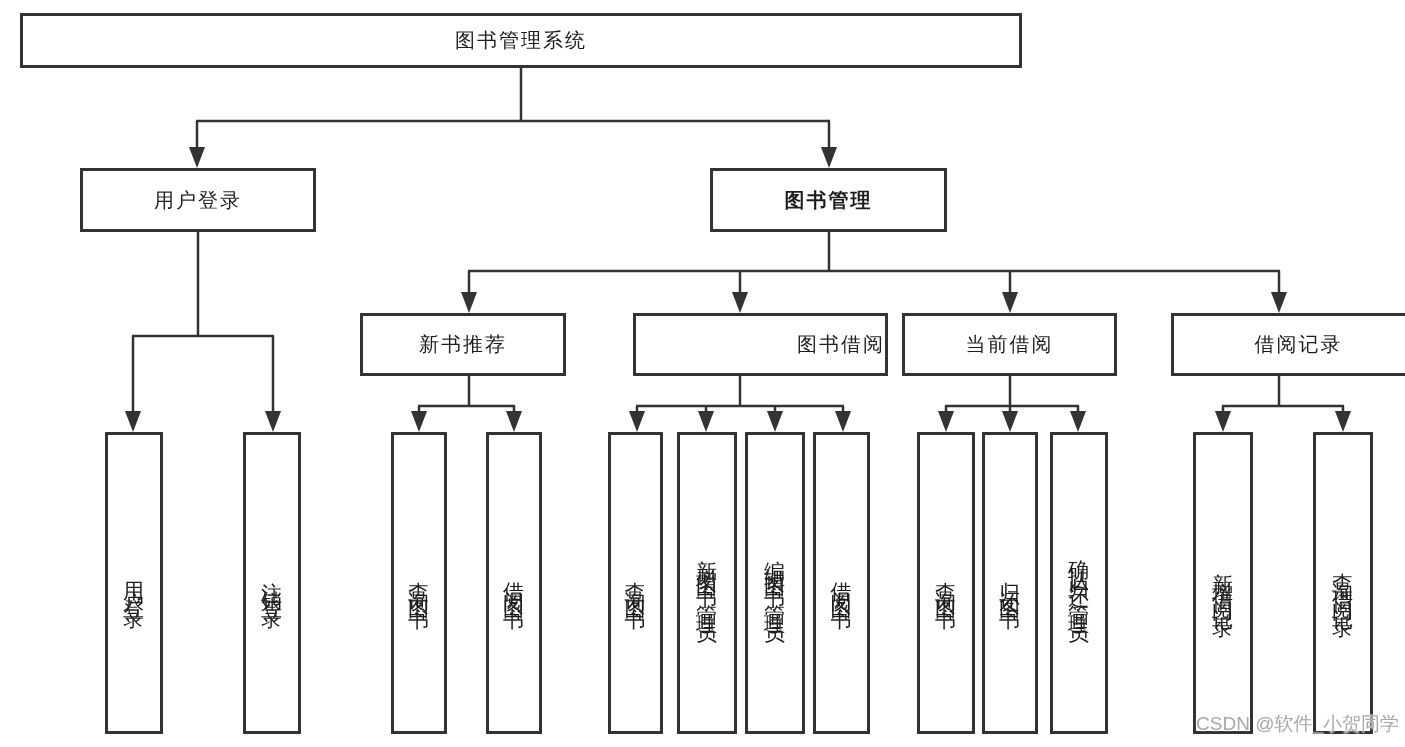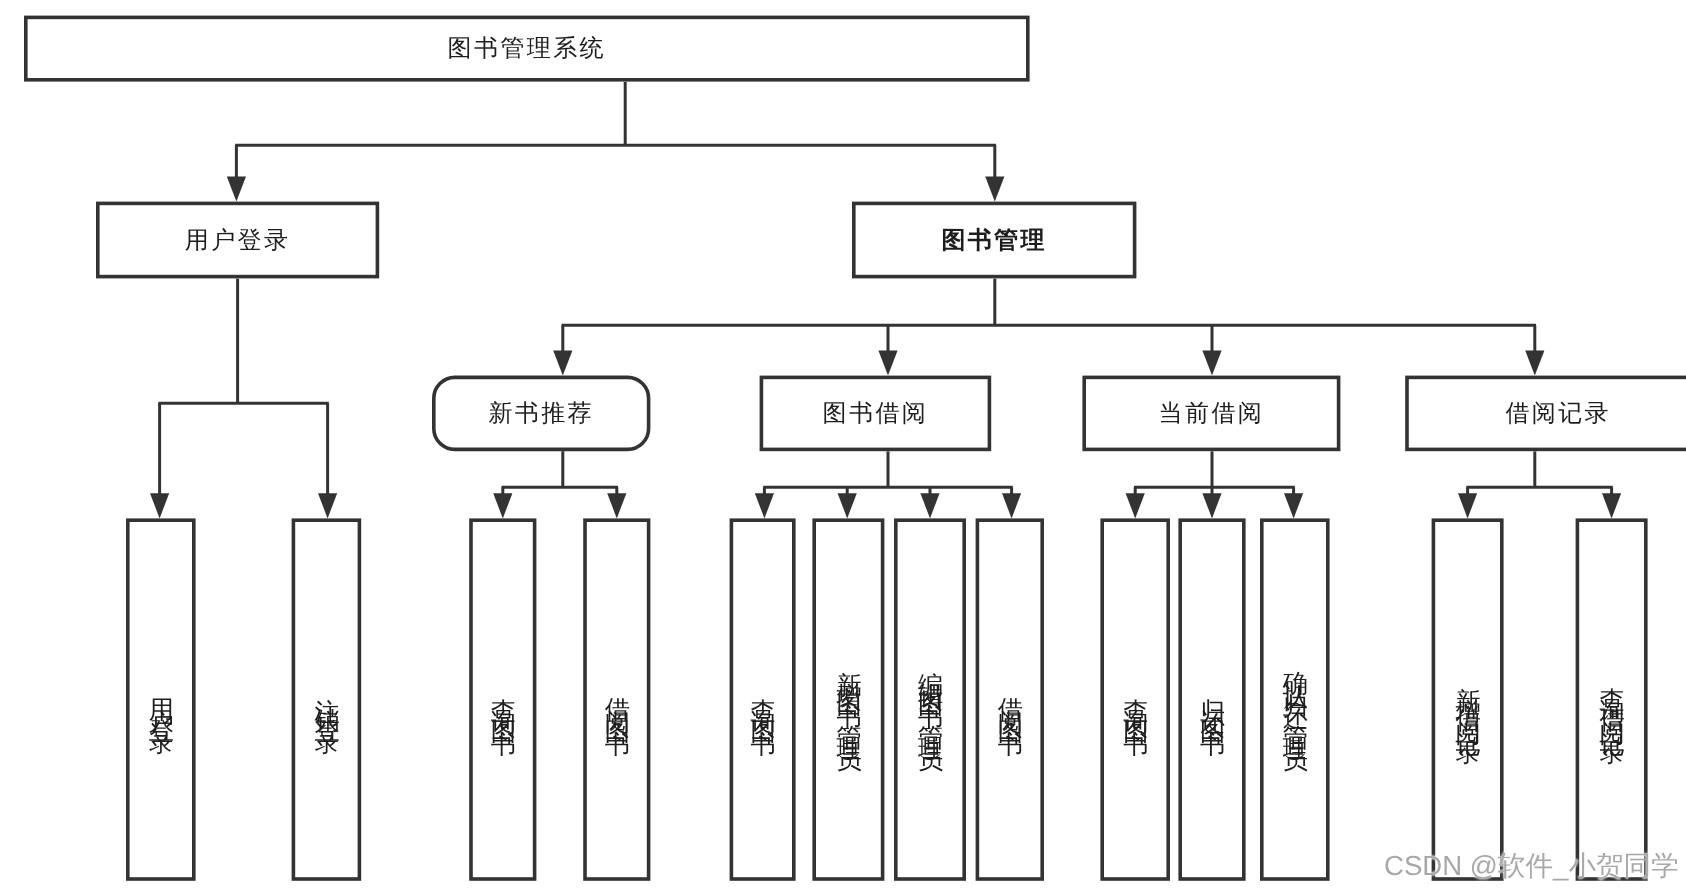--- a/index.html
+++ b/index.html
@@ -53,21 +53,21 @@
     text-orientation: mixed;
     font-size: 21px;
     line-height: 1;
     letter-spacing: 9px;
     color: #1d1d1d;
   }
   .watermark {
     position: absolute;
     right: 6px;
     bottom: 10px;
-    font-size: 23px;
+    font-size: 19px;
     color: #a8a8a8;
     text-shadow: 0 0 2px #ffffff, 0 0 2px #ffffff;
     z-index: 3;
     white-space: nowrap;
     padding-left: 44px;
   }
   svg line { stroke: #333333; stroke-width: 2.5; }
   svg polygon { fill: #333333; }
 </style>
 </head>
@@ -144,35 +144,35 @@
     <g>
       <line x1="1279" y1="376" x2="1279" y2="406"></line>
       <line x1="1222" y1="406" x2="1344" y2="406"></line>
       <line x1="1223" y1="406" x2="1223" y2="414"></line>
       <polygon points="1215,411 1231,411 1223,432"></polygon>
       <line x1="1343" y1="406" x2="1343" y2="414"></line>
       <polygon points="1335,411 1351,411 1343,432"></polygon>
     </g>
   </svg>
 
-  <div class="hbox" style="left:20px; top:13px; width:838px; height:55px;">
+  <div class="hbox" style="left:20px; top:13px; width:1002px; height:55px;">
     <span>图书管理系统</span>
   </div>
 
   <div class="hbox" style="left:80px; top:168px; width:236px; height:64px;">
     <span>用户登录</span>
   </div>
   <div class="hbox" style="left:710px; top:168px; width:237px; height:64px;font-weight:bold;">
     <span>图书管理</span>
   </div>
 
-  <div class="hbox" style="left:360px; top:313px; width:182px; height:63px;border-radius:19px;">
+  <div class="hbox" style="left:360px; top:313px; width:206px; height:63px;">
     <span>新书推荐</span>
   </div>
-  <div class="hbox" style="left:633px; top:313px; width:193px; height:63px;">
+  <div class="hbox" style="left:633px; top:313px; width:255px; height:63px;justify-content:flex-end;">
     <span>图书借阅</span>
   </div>
   <div class="hbox" style="left:902px; top:313px; width:215px; height:63px;text-align:right;">
     <span>当前借阅</span>
   </div>
   <div class="hbox" style="left:1171px; top:313px; width:255px; height:63px;">
     <span>借阅记录</span>
   </div>
 
   <div class="vbox" style="left:105px; width:58px;">

